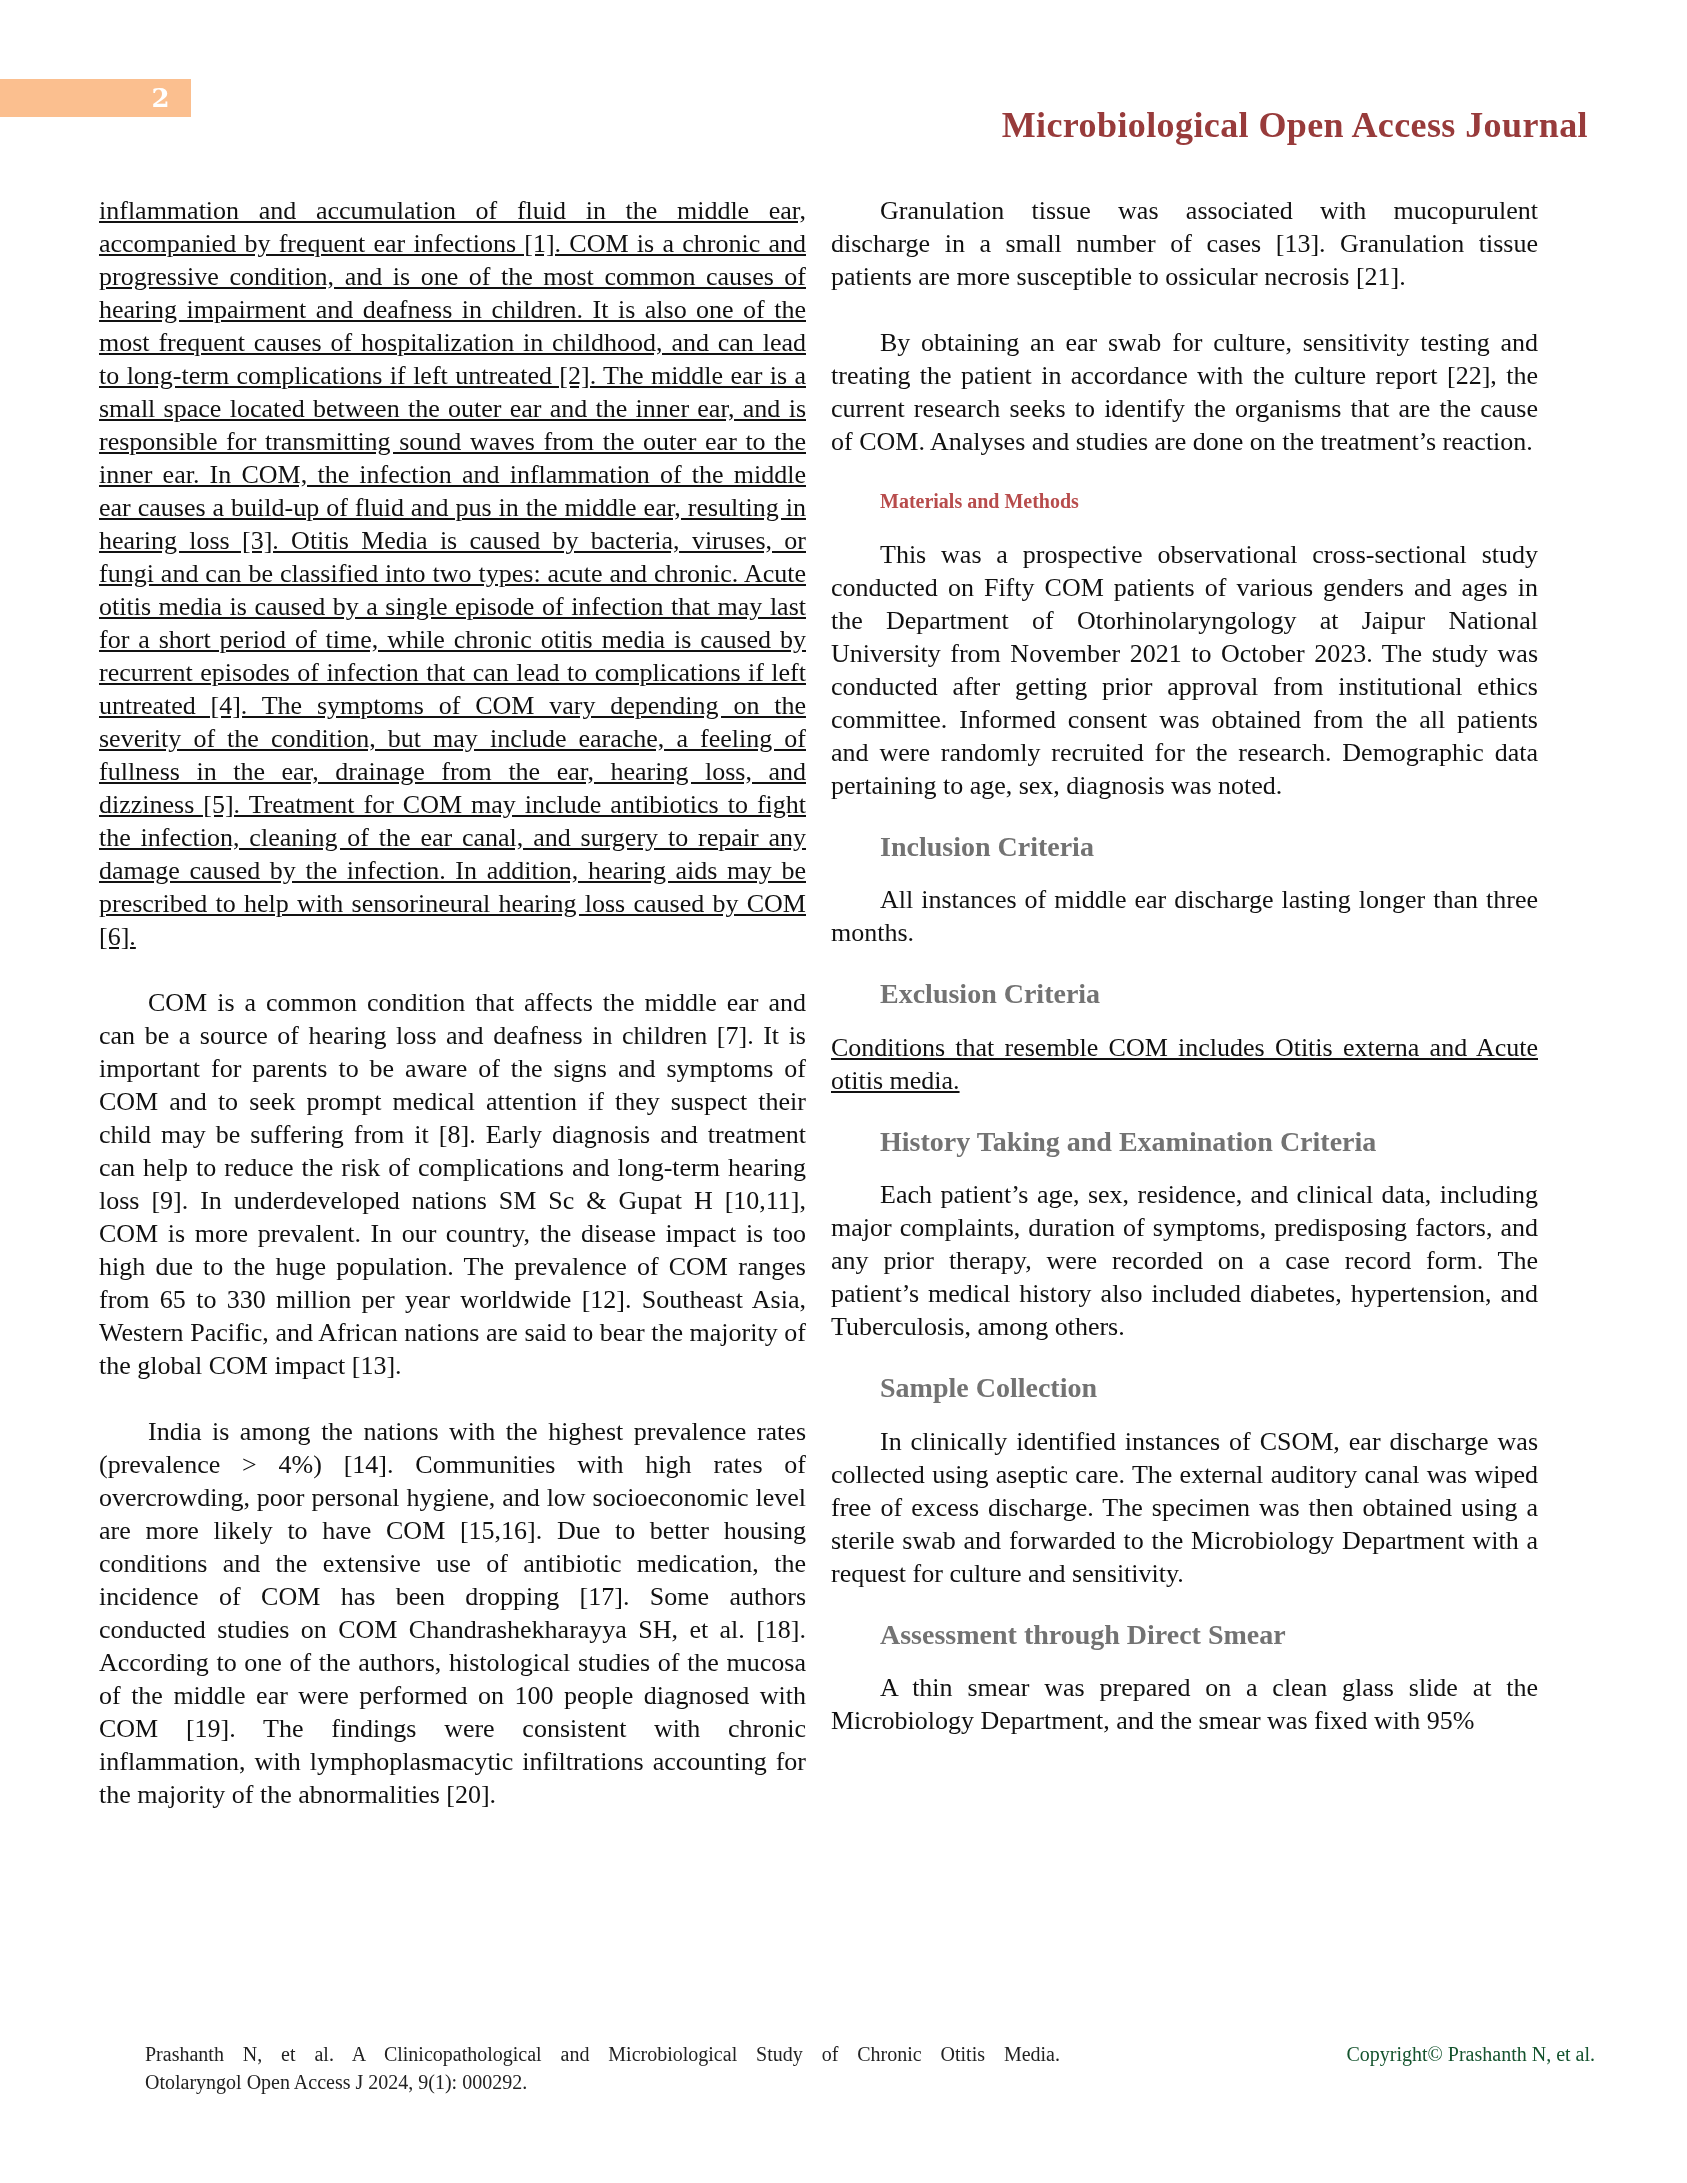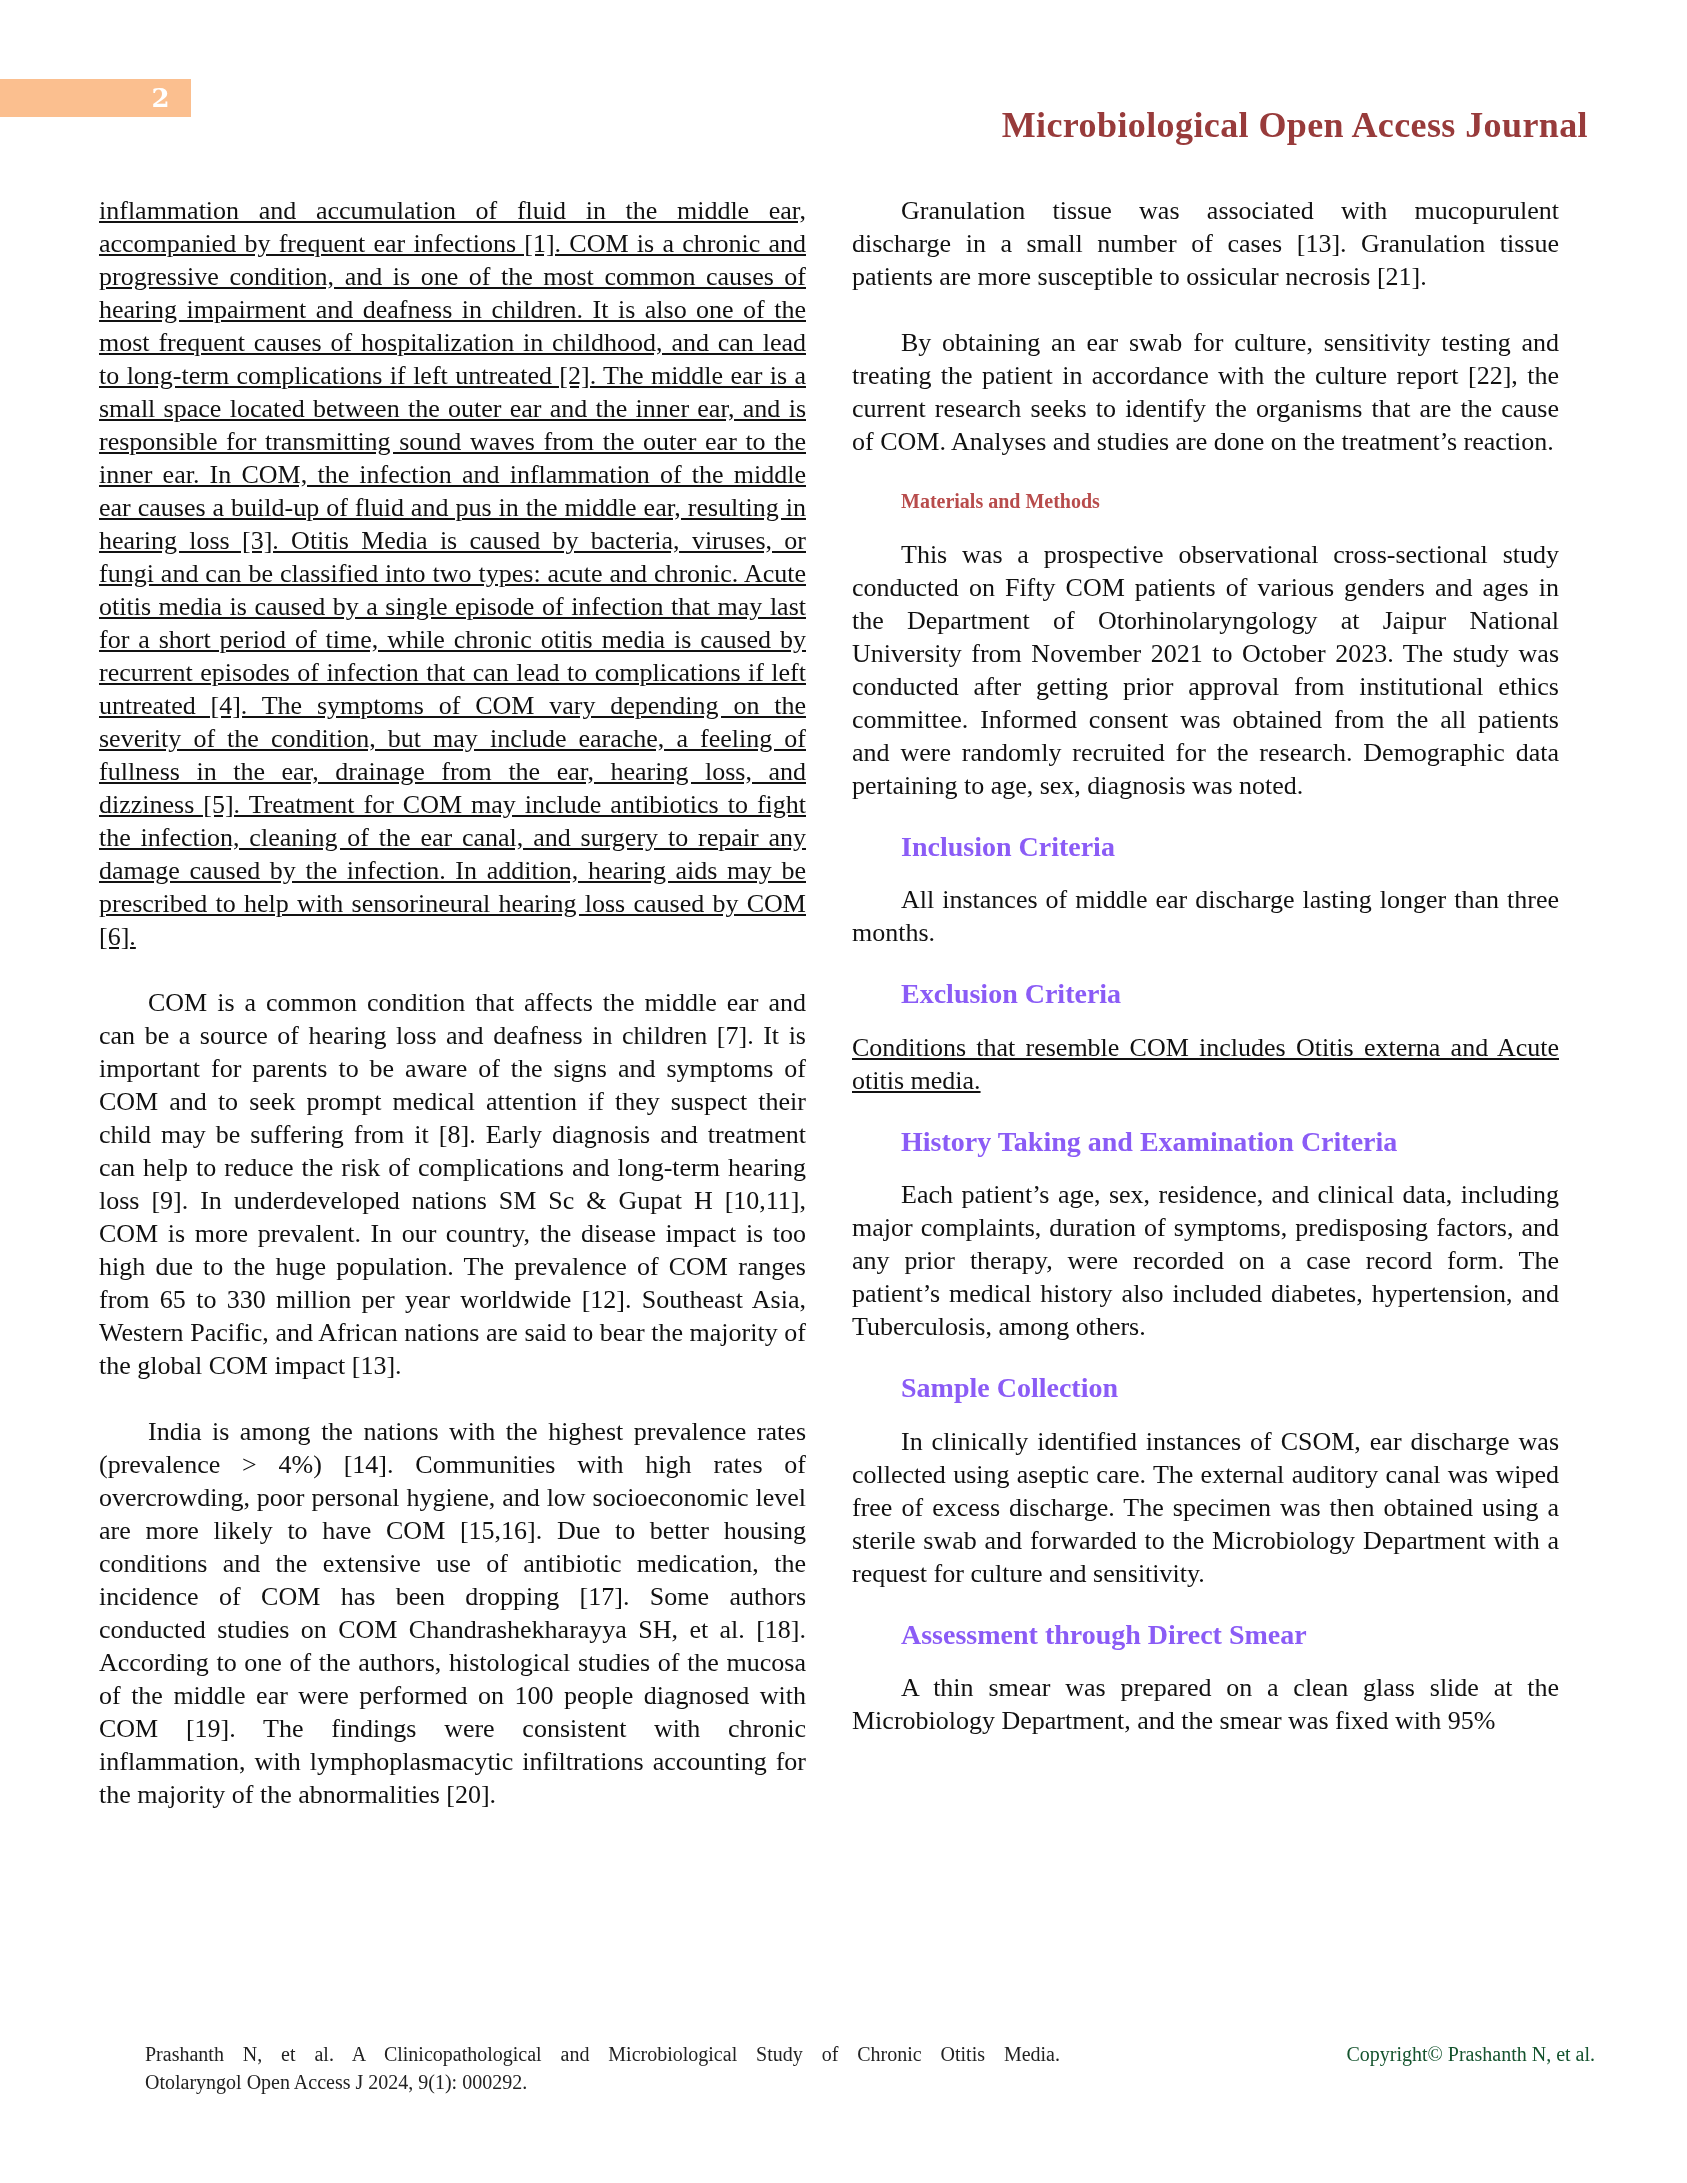--- a/index.html
+++ b/index.html
@@ -8,29 +8,29 @@
   .page-badge { position: absolute; left: 0; top: 79px; width: 191px; height: 38px;
                 background: #fbbf8f; }
   .page-badge span { position: absolute; right: 21.4px; top: 2.5px; color: #ffffff;
                      font-weight: bold; font-size: 26px; line-height: 33px;
                      font-family: "DejaVu Serif", serif; }
   .journal-title { position: absolute; right: 99px; top: 102px; color: #983b3b;
                    font-weight: bold; font-size: 36px; line-height: 46px;
                    font-family: "Liberation Serif", serif; letter-spacing: 0.4px; }
   .col { position: absolute; top: 194px; width: 707px; }
   .col-left { left: 99px; }
-  .col-right { left: 852px; }
+  .col-right { left: 831px; }
   p.body { margin: 0; font-size: 26px; line-height: 33px; text-align: justify;
            text-indent: 49px; hyphens: none; }
   p.body.noindent { text-indent: 0; text-decoration: underline; }
   .gap { height: 33px; }
   h2.section { margin: 0; color: #b84c4c; font-size: 20px; line-height: 40px;
                font-weight: bold; padding-left: 49px; }
   h3.sub { margin: 0; font-size: 28px; line-height: 40px; font-weight: bold;
-           padding-left: 49px; color: #8b5cf6; }
+           padding-left: 49px; color: #737373; }
   .footer-left { position: absolute; left: 101px; top: 2040px; font-size: 20px;
                  line-height: 28px; color: #222222; margin-left: 44px; }
   .footer-left .l1 { display: block; width: 915px; text-align: justify;
                      text-align-last: justify; }
   .footer-right { position: absolute; right: 92px; top: 2040px; font-size: 20px;
                   line-height: 28px; color: #14532d; }
 </style>
 </head>
 <body>
 

